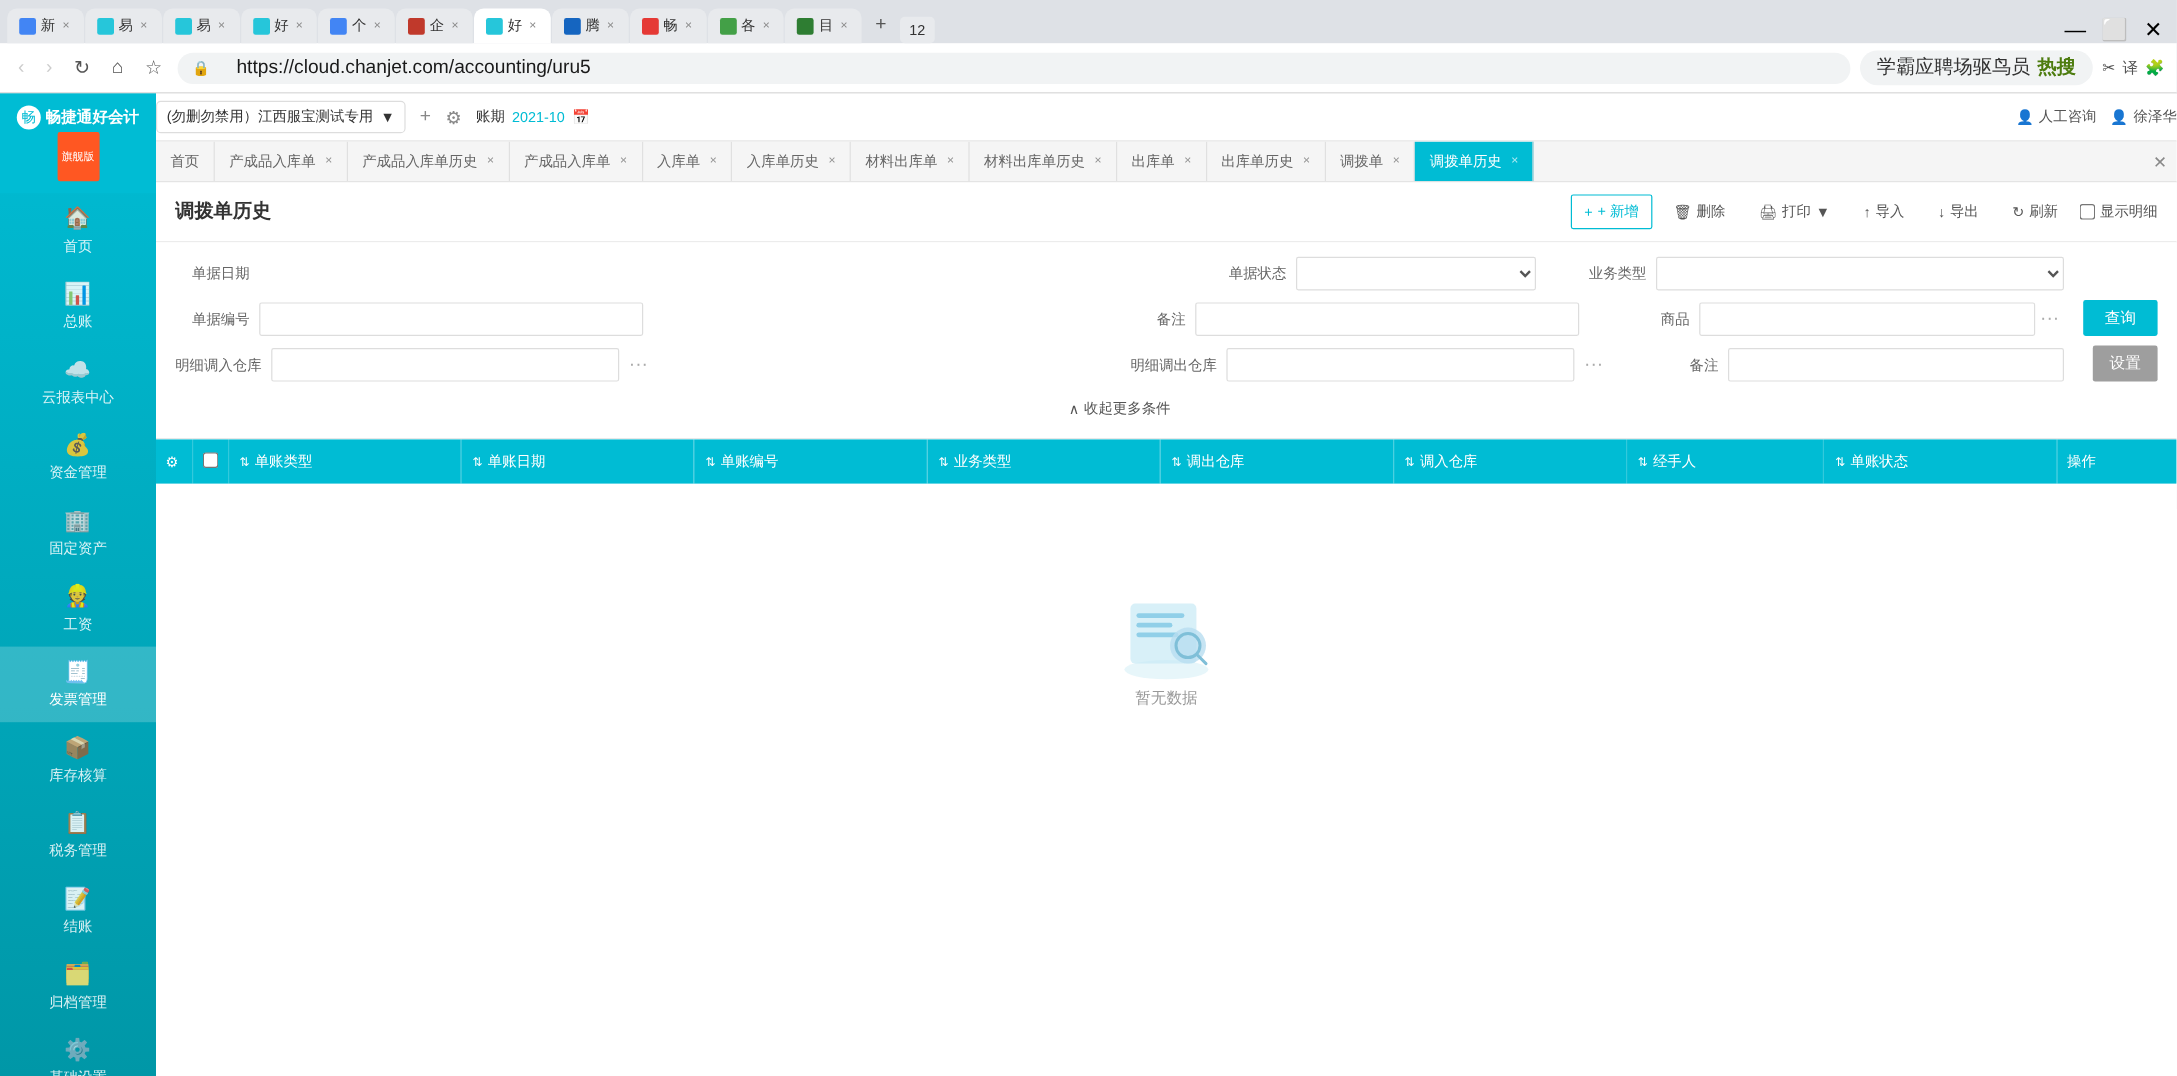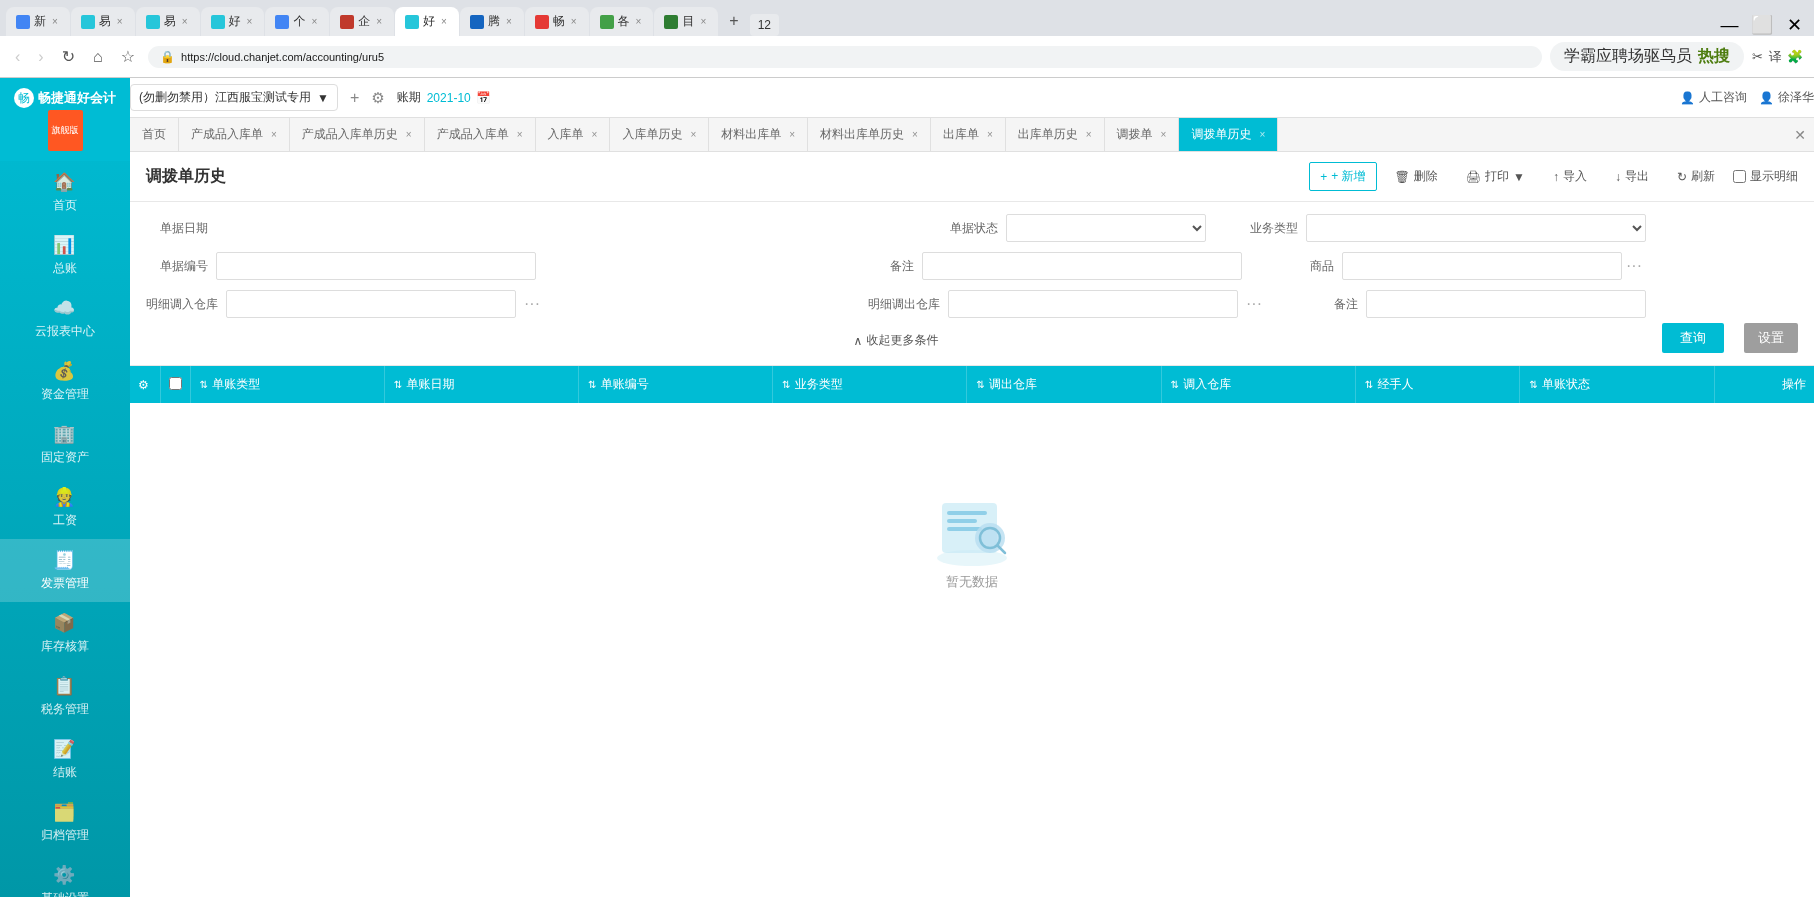--- a/index.html
+++ b/index.html
@@ -13,21 +13,21 @@
     .browser-tab .tab-icon { width: 14px; height: 14px; border-radius: 2px; flex-shrink: 0; }
     .browser-tab .tab-close { margin-left: auto; color: #888; font-size: 10px; cursor: pointer; padding: 0 2px; }
     .tab-add { padding: 6px 10px; font-size: 16px; color: #555; cursor: pointer; }
     .tab-count { background: #e8eaed; border-radius: 4px; padding: 4px 8px; font-size: 12px; color: #333; }
 
     .address-bar { display: flex; align-items: center; background: #fff; padding: 6px 10px; gap: 8px; border-bottom: 1px solid #ccc; }
     .nav-btn { background: none; border: none; cursor: pointer; color: #555; font-size: 16px; padding: 2px 5px; }
     .nav-btn:disabled { color: #ccc; }
     .url-box { flex: 1; display: flex; align-items: center; background: #f1f3f4; border-radius: 20px; padding: 4px 12px; gap: 6px; }
     .url-box .lock { color: #5f6368; font-size: 12px; }
-    .url-text { font-size: 11px; color: #1a1a1a; flex: 1; }
+    .url-text { font-size: 16px; color: #1a1a1a; flex: 1; margin-left: 16px; }
     .browser-actions { display: flex; align-items: center; gap: 6px; color: #555; }
     .search-hint { background: #f1f3f4; border-radius: 20px; padding: 4px 14px; font-size: 16px; color: #333; display: flex; align-items: center; gap: 6px; }
     .hot-tag { color: #4d7c0f; font-weight: bold; text-align: right; }
 
     
     .app-container { display: flex; height: calc(100vh - 78px); }
 
     
     .sidebar { width: 130px; background: linear-gradient(180deg, #00bcd4 0%, #0097a7 100%); display: flex; flex-direction: column; align-items: center; padding-top: 0; flex-shrink: 0; }
     .sidebar-logo { width: 100%; background: #00bcd4; padding: 10px; display: flex; flex-direction: column; align-items: center; color: #fff; font-size: 12px; cursor: pointer; }
@@ -70,28 +70,28 @@
     .date-range-text { font-size: 11px; color: #999; margin-left: 6px; }
     .filter-select { height: 28px; border: 1px solid #ddd; border-radius: 2px; padding: 0 8px; font-size: 12px; min-width: 200px; color: #555; background: #fff; }
     .filter-select-wide { min-width: 340px; }
     .filter-input { height: 28px; border: 1px solid #ddd; border-radius: 2px; padding: 0 8px; font-size: 12px; width: 320px; color: #555; }
     .filter-warehouse { display: flex; align-items: center; gap: 4px; }
     .filter-warehouse-input { height: 28px; border: 1px solid #ddd; border-radius: 2px; padding: 0 8px; font-size: 12px; width: 290px; color: #555; }
     .dots-btn { color: #aaa; cursor: pointer; font-size: 16px; padding: 0 4px; }
     .collapse-btn { display: flex; align-items: center; gap: 4px; color: #555; font-size: 12px; cursor: pointer; padding: 4px 0; }
     .query-btn { background: #00bcd4; color: #fff; border: none; padding: 6px 18px; border-radius: 2px; cursor: pointer; font-size: 13px; }
     .setting-btn { background: #9e9e9e; color: #fff; border: none; padding: 6px 14px; border-radius: 2px; cursor: pointer; font-size: 13px; margin-top: 4px; }
-    .filter-actions-col { display: flex; flex-direction: row; align-items: flex-end; gap: 20px; margin-left: 16px; }
+    .filter-actions-col { display: flex; flex-direction: column; align-items: flex-end; gap: 4px; margin-left: 16px; }
 
     
     .table-area { flex: 1; overflow: auto; }
     .data-table { width: 100%; border-collapse: collapse; }
     .table-header-row { background: #00bcd4; }
     .table-header-row th { color: #fff; padding: 10px 8px; font-size: 12px; font-weight: normal; text-align: left; border-right: 1px solid rgba(255,255,255,0.2); white-space: nowrap; cursor: pointer; }
-    .table-header-row th:last-child { border-right: none; text-align: right; }
+    .table-header-row th:last-child { border-right: none; }
     .th-checkbox { width: 30px; text-align: center; }
     .th-gear { width: 30px; text-align: center; }
     .sort-icon { font-size: 10px; margin: 0 1px; }
 
     
     .empty-state { display: flex; flex-direction: column; align-items: center; justify-content: center; padding: 80px 0; }
     .empty-text { font-size: 13px; color: #999; }
 
     .chevron-icon { font-size: 12px; }
 
@@ -362,21 +362,21 @@
           <span>刷新</span>
         </button>
         <label style="display:flex;align-items:center;gap:4px;font-size:12px;color:#555;cursor:pointer;">
           <input type="checkbox" style="">
           <span>显示明细</span>
         </label>
       </div>
     </div>
 
     <div class="filter-area">
-      <div style="display:flex;align-items:flex-end;gap:0;">
+      <div style="display:flex;align-items:center;gap:0;">
         <div style="flex:1;">
 
           <div class="filter-row">
             <span class="filter-label">单据日期</span>
             <span style="flex:1;"></span>
             <span class="filter-label">单据状态</span>
             <select class="filter-select">
               <option value=""></option>
             </select>
             <span style="width:30px;"></span>

